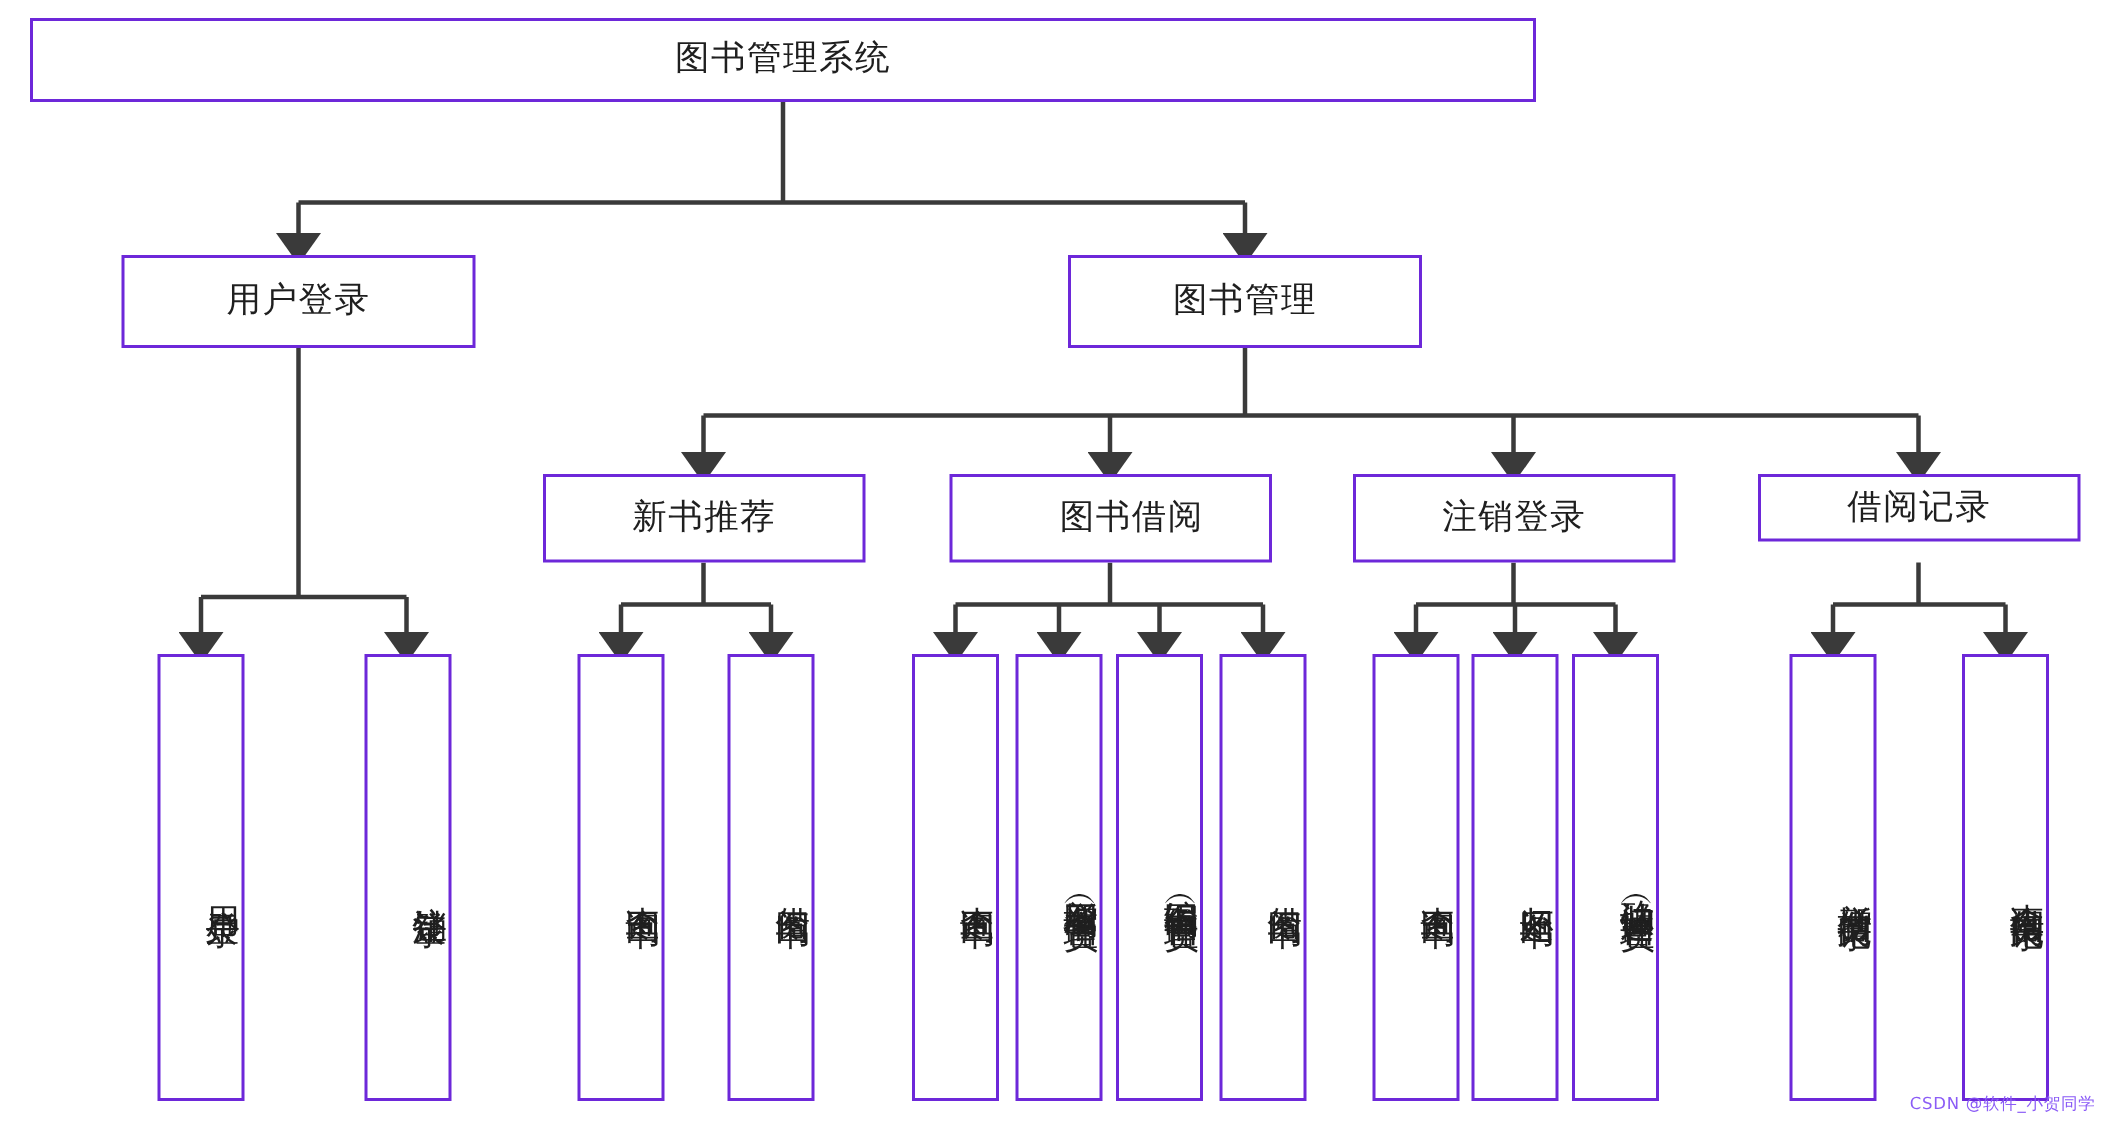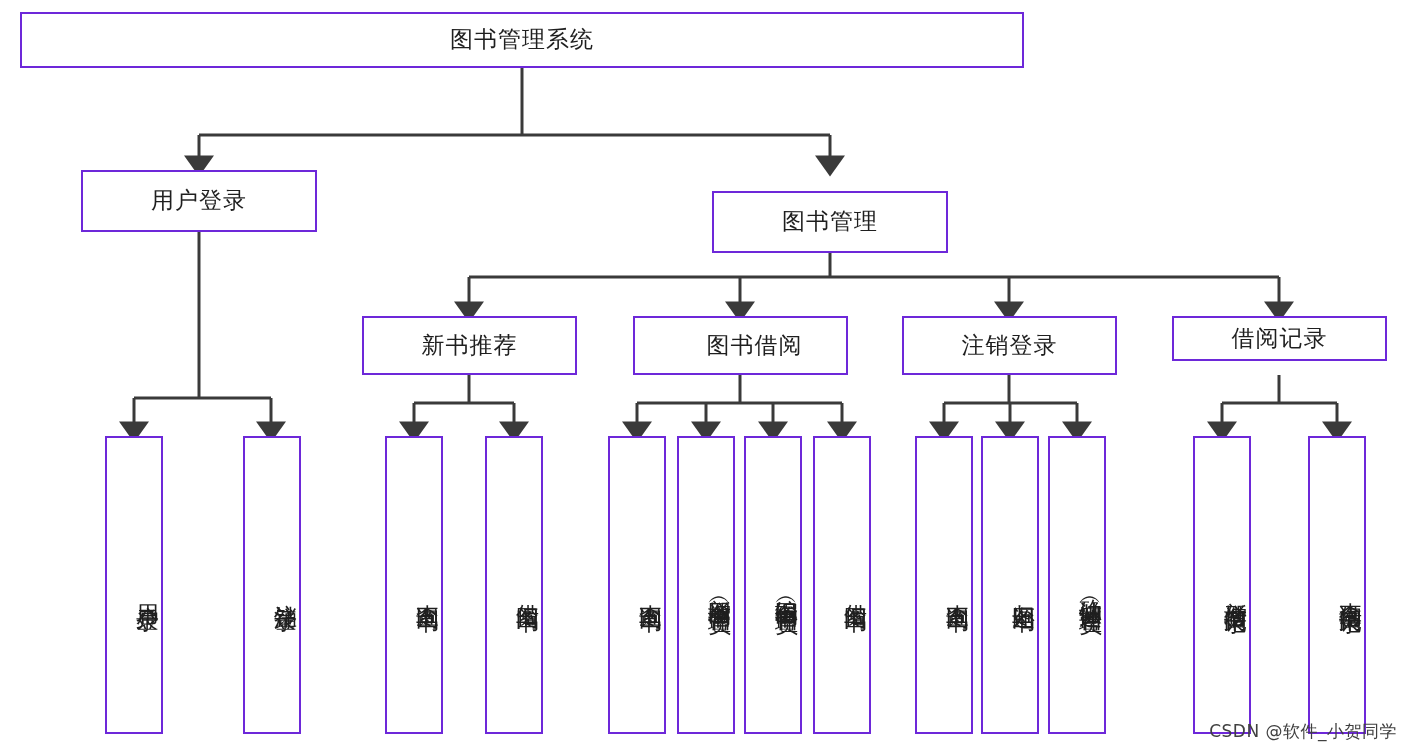--- a/index.html
+++ b/index.html
@@ -48,22 +48,22 @@
     line-height: 1.15;
     letter-spacing: 2px;
     align-items: flex-start;
     padding-top: 10px;
     white-space: nowrap;
   }
   #watermark {
     position: absolute;
     right: 8px;
     bottom: 4px;
-    font-size: 17px;
-    color: #404040;
+    font-size: 11px;
+    color: #8b5cf6;
     letter-spacing: 0.5px;
     white-space: nowrap;
     pointer-events: none;
   }
 </style>
 </head>
 <body>
 
 <div id="diagram-root">
 
@@ -115,21 +115,21 @@
       <path d="M1222,403 L1337,403"></path>
       <path d="M1222,403 L1222,428" marker-end="url(#arrowhead)"></path>
       <path d="M1337,403 L1337,428" marker-end="url(#arrowhead)"></path>
 
     </g>
   </svg>
 
   <div class="node-box node-h" style="left:20px; top:12px; width:1004px; height:56px;">图书管理系统</div>
 
   <div class="node-box node-h" style="left:81px; top:170px; width:236px; height:62px;">用户登录</div>
-  <div class="node-box node-h" style="left:712px; top:170px; width:236px; height:62px;margin-top:21px;">图书管理</div>
+  <div class="node-box node-h" style="left:712px; top:170px; width:236px; height:62px;">图书管理</div>
 
   <div class="node-box node-h" style="left:362px; top:316px; width:215px; height:59px;">新书推荐</div>
   <div class="node-box node-h" style="left:633px; top:316px; width:215px; height:59px;padding-left:28px;">图书借阅</div>
   <div class="node-box node-h" style="left:902px; top:316px; width:215px; height:59px;">注销登录</div>
   <div class="node-box node-h" style="left:1172px; top:316px; width:215px; height:45px;">借阅记录</div>
 
   <div class="node-box node-v" style="left:105px; top:436px; width:58px; height:298px;">用户登录</div>
   <div class="node-box node-v" style="left:243px; top:436px; width:58px; height:298px;">注销登录</div>
 
   <div class="node-box node-v" style="left:385px; top:436px; width:58px; height:298px;">查询图书</div>

